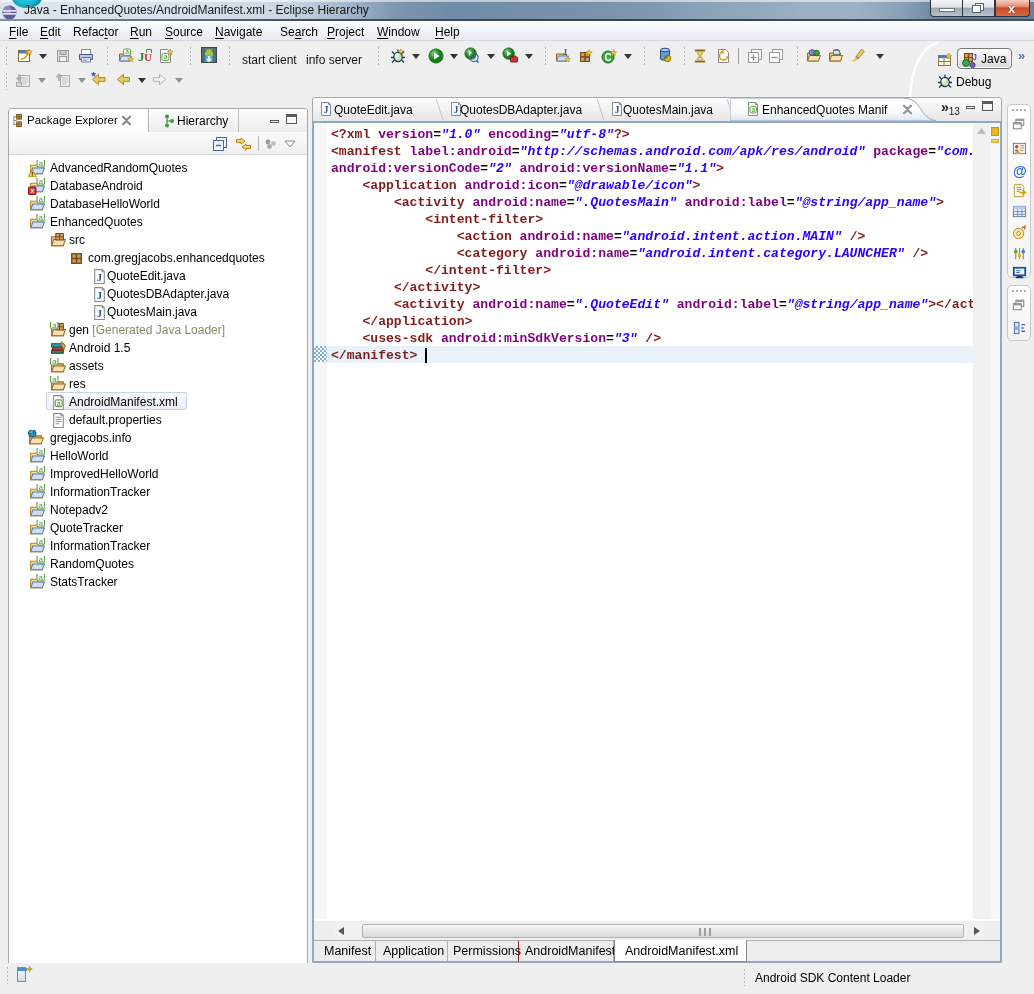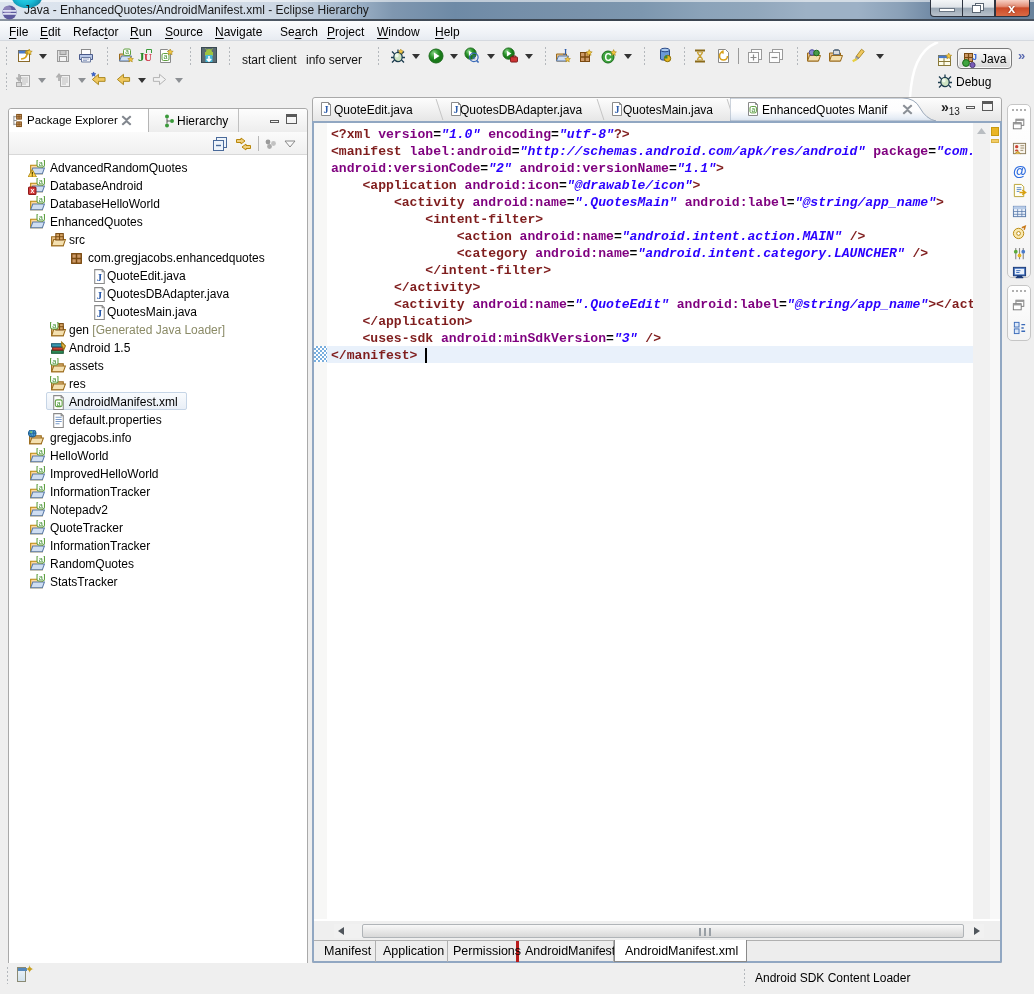--- a/index.html
+++ b/index.html
@@ -676,21 +676,21 @@
 
   <div class="abs" style="left:2px;top:822px;width:686px;height:2px;background:#fff"></div>
 
   <div class="abs" style="left:2px;top:843px;width:686px;height:21px;background:#ededed;border-top:1px solid #b0b0b0;font-size:12.5px">
     <div class="abs" style="left:0;top:0;width:62px;height:21px;border-right:1px solid #b0b0b0">
         <span class="abs" style="left:10px;top:3px">Manifest</span>
       </div>
     <div class="abs" style="left:62px;top:0;width:72px;height:21px;border-right:1px solid #b0b0b0">
         <span class="abs" style="left:7px;top:3px">Application</span>
       </div>
-    <div class="abs" style="left:134px;top:0;width:71px;height:21px;border-right:3px solid #b91c1c">
+    <div class="abs" style="left:134px;top:0;width:71px;height:21px;border-right:1px solid #b91c1c">
         <span class="abs" style="left:5px;top:3px">Permissions</span>
       </div>
     <div class="abs" style="left:205px;top:0;width:95px;height:21px;border-right:1px solid #b0b0b0">
         <span class="abs" style="left:6px;top:3px">AndroidManifest</span>
       </div>
     <div class="abs" style="left:300px;top:-1px;width:133px;height:22px;background:#fff;border:1px solid #8a8a8a;border-top:none;">
         <span class="abs" style="left:10px;top:4px">AndroidManifest.xml</span>
       </div>
   </div>
 </div>

